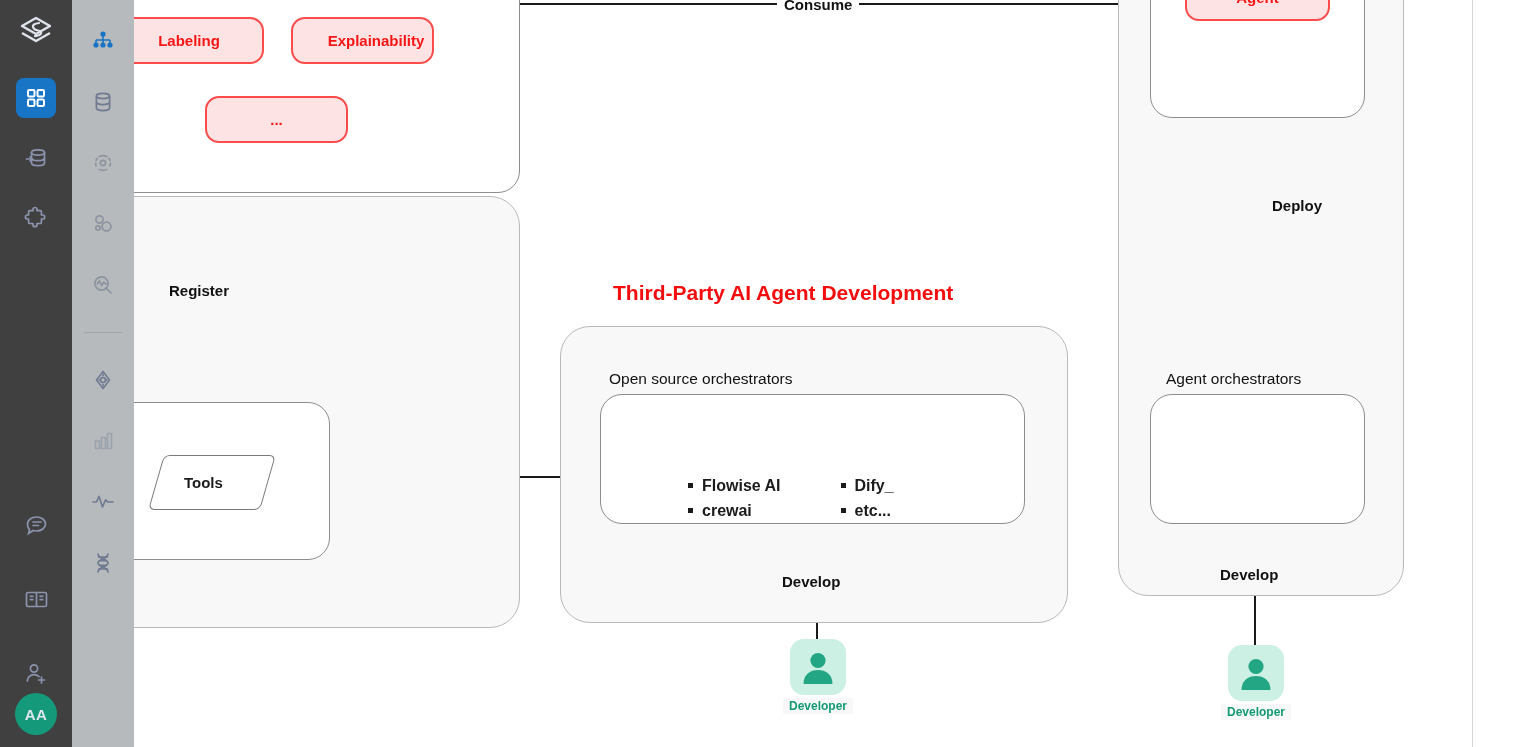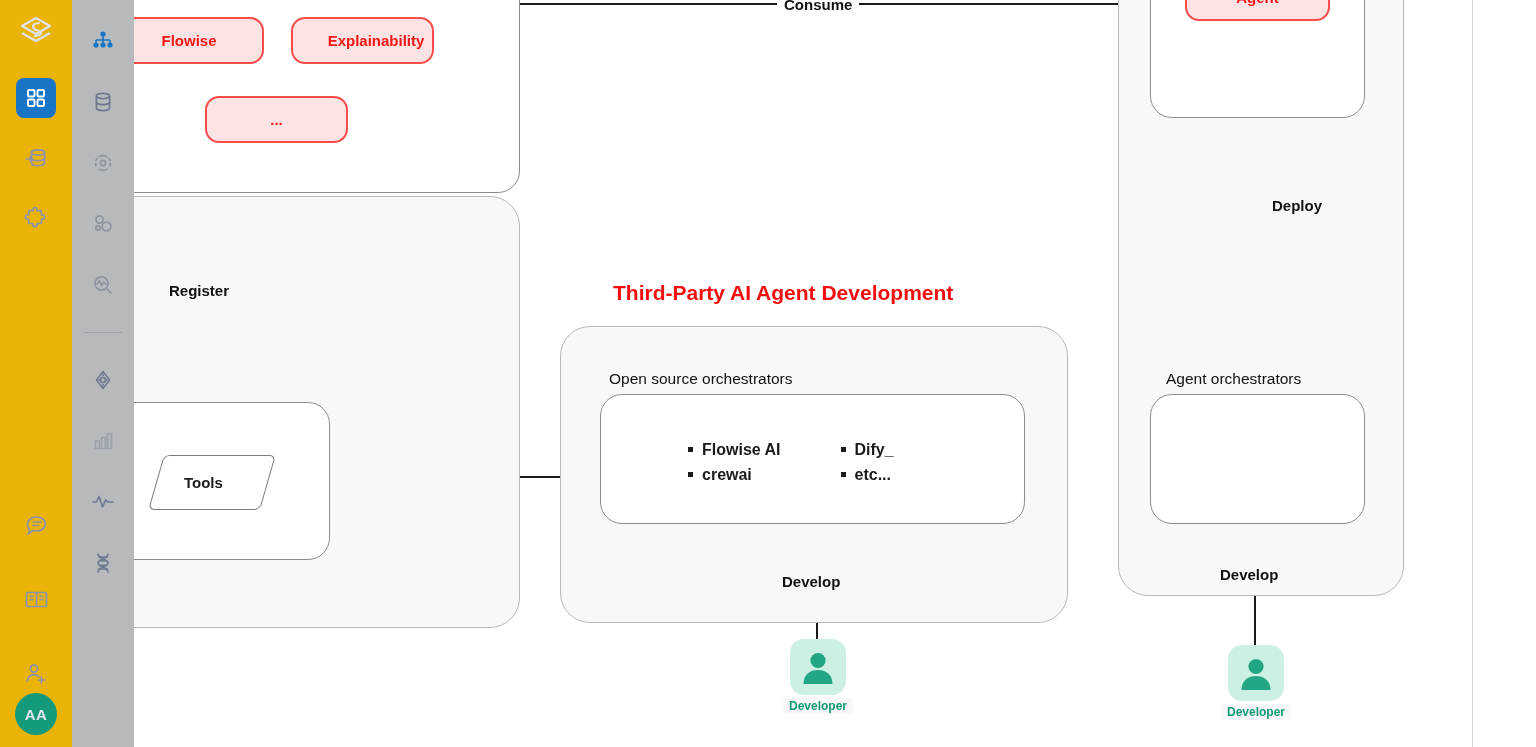--- a/index.html
+++ b/index.html
@@ -8,21 +8,21 @@
     width: 1536px; height: 747px;
     overflow: hidden;
     background: #ffffff;
     font-family: "Liberation Sans", sans-serif;
   }
   .app { position: relative; width: 1536px; height: 747px; }
 
   
   .rail-primary {
     position: absolute; left: 0; top: 0; width: 72px; height: 747px;
-    background: #eab308;
+    background: #404040;
     display: flex; flex-direction: column; align-items: center;
   }
   .brand-logo {
     margin-top: 8px; width: 50px; height: 50px;
     display: flex; align-items: center; justify-content: center;
   }
   .rail-primary .rail-btn {
     width: 40px; height: 40px; border-radius: 8px;
     display: flex; align-items: center; justify-content: center;
     margin-top: 20px; cursor: pointer;
@@ -115,21 +115,21 @@
   .group-caption {
     position: absolute;
     color: #111111; font-weight: 400; font-size: 15.5px;
     white-space: nowrap;
   }
   .orch-list {
     position: absolute;
     display: flex; gap: 60px;
     font-size: 16px; font-weight: 700; color: #1b1b1b;
   }
-  .orch-list ul { list-style: none; }
+  .orch-list ul { list-style: none; margin-top: 36px; }
   .orch-list li { display: flex; align-items: center; gap: 9px; line-height: 25px; }
   .bullet { width: 5px; height: 5px; background: #1b1b1b; flex: 0 0 auto; }
 
   
   .tools-shape {
     position: absolute;
     width: 112px; height: 55px;
     background: #ffffff;
     border: 1px solid #7b7b7b;
     transform: skewX(-16deg);
@@ -348,21 +348,21 @@
     <div class="box-white" style="left:-260px; top:-230px; width:646px; height:423px;"></div>
 
     <div class="grp" style="left:-300px; top:196px; width:686px; height:432px;"></div>
 
     <div class="box-white" style="left:-300px; top:402px; width:496px; height:158px;"></div>
 
     <div class="tools-shape" style="left:22px; top:455px;"></div>
     <div class="tools-label" style="left:50px; top:474px;">Tools</div>
 
     <div class="node-pink" style="left:-20px; top:17px; width:150px; height:47px;">
-      <span>Flowise</span>
+      <span>Labeling</span>
     </div>
     <div class="node-pink" style="left:157px; top:17px; width:143px; height:47px;padding-left:27px;">
       <span>Explainability</span>
     </div>
     <div class="node-pink" style="left:71px; top:96px; width:143px; height:47px;">
       <span>...</span>
     </div>
 
     <div class="grp" style="left:984px; top:-250px; width:286px; height:846px;"></div>
 

